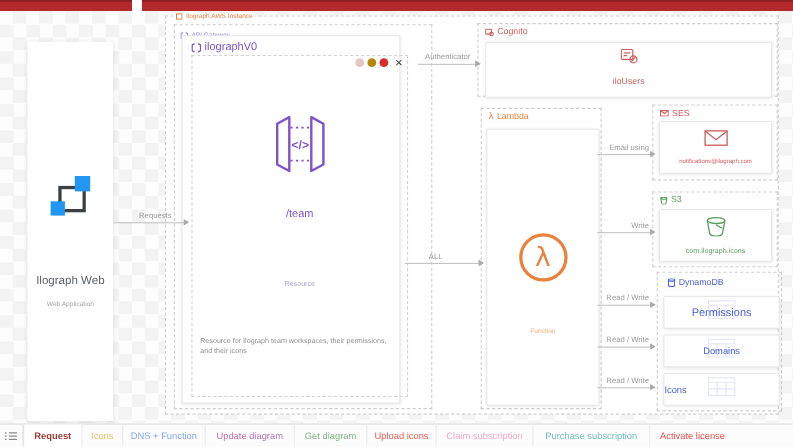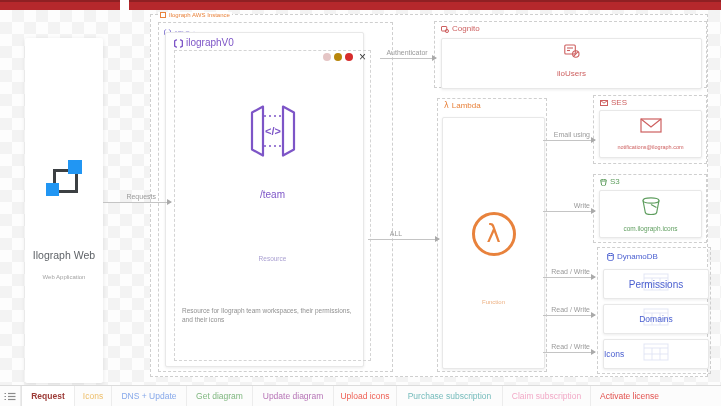--- a/index.html
+++ b/index.html
@@ -277,20 +277,20 @@
           <line x1="4" y1="1.5" x2="11.5" y2="1.5"></line>
         <line x1="0.5" y1="4.5" x2="2" y2="4.5"></line>
           <line x1="4" y1="4.5" x2="11.5" y2="4.5"></line>
         <line x1="0.5" y1="7.5" x2="2" y2="7.5"></line>
           <line x1="4" y1="7.5" x2="11.5" y2="7.5"></line>
       </g>
     </svg>
   </div>
   <div class="tab active tc0" style="width:52px">Request</div>
   <div class="tab tc1" style="width:36px">Icons</div>
-  <div class="tab tc2" style="width:74px">DNS + Update</div>
+  <div class="tab tc2" style="width:74px">DNS + Function</div>
+  <div class="tab tc4" style="width:80px">Update diagram</div>
   <div class="tab tc3" style="width:65px">Get diagram</div>
-  <div class="tab tc4" style="width:80px">Update diagram</div>
   <div class="tab tc6" style="width:62px">Upload icons</div>
+  <div class="tab tc8" style="width:87px">Claim subscription</div>
   <div class="tab tc7" style="width:105px">Purchase subscription</div>
-  <div class="tab tc8" style="width:87px">Claim subscription</div>
   <div class="tab tc9 last" style="width:110px">Activate license</div>
 </div>
 
 </body></html>

